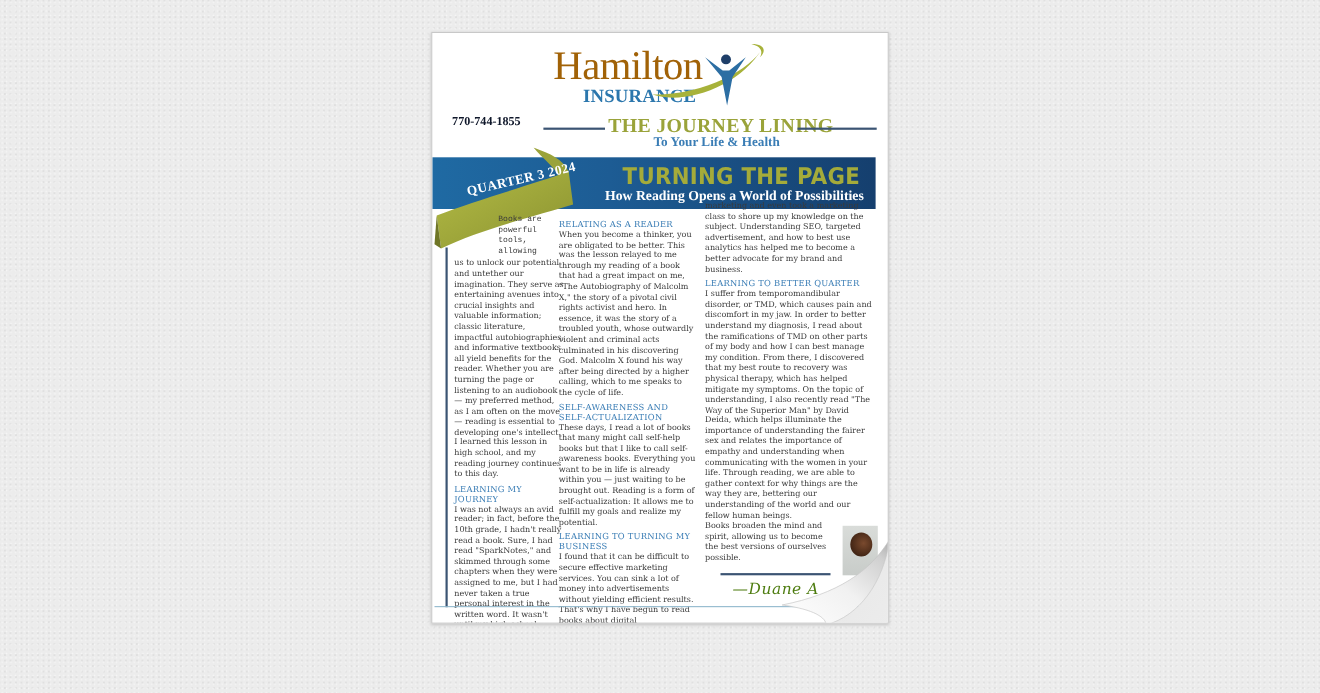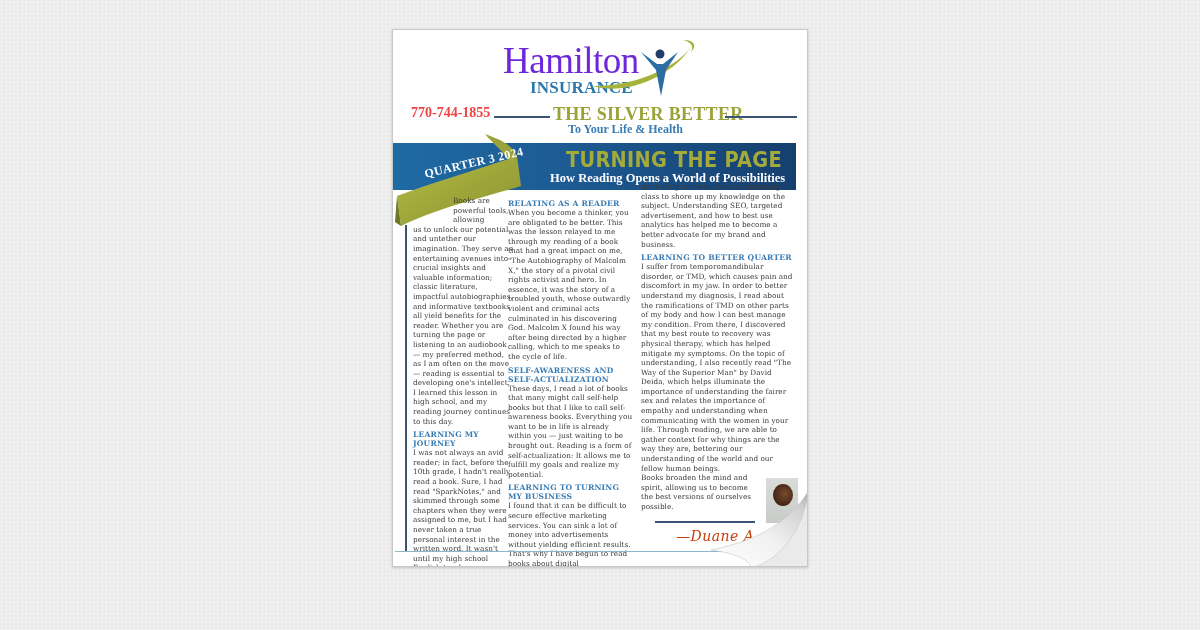--- a/index.html
+++ b/index.html
@@ -18,41 +18,41 @@
     position: absolute; left: 392px; top: 29px; width: 416px; height: 538px;
     background: #fff;
     border: 1px solid #c8c8c8;
     box-shadow: 0 1px 3px rgba(0,0,0,0.18);
     overflow: hidden;
   }
   
   .logo { position: absolute; left: 110px; top: 10px; width: 200px; height: 58px; }
   .logo-name {
     position: absolute; left: 0; top: 2px;
-    font-family: "Liberation Serif", serif; font-size: 37px; color: #6d28d9;
+    font-family: "Liberation Serif", serif; font-size: 37px; color: #a16207;
     letter-spacing: -0.5px; line-height: 37px;
   }
   .logo-sub {
     position: absolute; left: 27px; top: 39px;
     font-family: "Liberation Serif", serif; font-size: 17px; font-weight: bold;
     color: #2c77ad; line-height: 17px; letter-spacing: 0.2px;
   }
   .logo-mark { position: absolute; left: 170px; top: 8px; width: 138px; height: 60px; }
   
   .phone {
     position: absolute; left: 18px; top: 75px;
-    font-size: 14px; font-weight: bold; color: #ef4444;
+    font-size: 11px; font-weight: bold; color: #0f172a;
   }
   .rule { position: absolute; height: 2px; background: #3b5473; }
   .silver-title {
     position: absolute; left: 160px; top: 74px;
     font-size: 18px; font-weight: bold; color: #9aa33a; letter-spacing: 0.3px;
   }
   .silver-sub {
-    position: absolute; left: 175px; top: 92px;
+    position: absolute; left: 201px; top: 92px;
     font-size: 12px; font-weight: bold; color: #3a7db5;
   }
   
   .banner {
     position: absolute; left: 0; top: 113px; width: 403px; height: 47px;
     background: linear-gradient(90deg, #1f6aa3 0%, #1d5c94 40%, #153f6e 100%);
   }
   .banner-title {
     position: absolute; left: 173px; top: 118px;
     font-family: "DejaVu Sans", sans-serif; font-weight: bold; font-size: 21px;
@@ -69,39 +69,39 @@
     transform: rotate(-13deg); transform-origin: left top; white-space: nowrap;
   }
   
   .col-rule { position: absolute; left: 12px; top: 195px; width: 2px; height: 327px; background: #3b5473; }
   .col {
     position: absolute; font-size: 7.3px; line-height: 9.6px; color: #3a3a3a;
     font-family: "DejaVu Serif", serif;
   }
   .col p { margin-bottom: 4px; }
   .col .h {
-    font-weight: bold; color: #3a7db5; font-size: 7.6px; line-height: 9px; margin-top: 3px;
+    font-weight: normal; color: #3a7db5; font-size: 7.6px; line-height: 9px; margin-top: 3px;
     letter-spacing: 0.2px;
   }
   .col1 { left: 20px; top: 166px; width: 100px; }
   .col2 { left: 115px; top: 166px; width: 125px; }
   .col3 { left: 248px; top: 152px; width: 155px; }
   .indent-block { padding-left: 40px; }
   .photo {
     position: absolute; left: 373px; top: 448px; width: 32px; height: 45px;
     background: linear-gradient(180deg, #d9dcd9 0%, #c8ccc9 100%);
   }
   .photo-head {
     position: absolute; left: 7px; top: 6px; width: 20px; height: 22px; border-radius: 50%;
     background: radial-gradient(circle at 60% 45%, #7a4a2e 0%, #4a2a18 60%, #2b180c 100%);
   }
   .sig-rule { position: absolute; left: 262px; top: 491px; width: 100px; height: 2px; background: #3b5473; }
   .signature {
-    position: absolute; left: 283px; top: 498px;
-    font-family: "DejaVu Serif", serif; font-style: italic; font-size: 14px; color: #c2410c;
+    position: absolute; left: 273px; top: 498px;
+    font-family: "DejaVu Serif", serif; font-style: italic; font-size: 14px; color: #4d7c0f;
     letter-spacing: 0.5px;
   }
   .bottom-rule { position: absolute; left: 2px; top: 521px; width: 400px; height: 1px; background: #8fb7cc; }
   .curl { position: absolute; left: 318px; top: 440px; width: 98px; height: 98px; }
 </style>
 </head>
 <body>
 
 <div class="page">
 
@@ -111,21 +111,21 @@
   </div>
   <svg class="logo-mark" viewBox="0 0 138 60">
     <path d="M30 48 C 60 58, 110 40, 130 6 C 120 24, 80 48, 30 48 Z" fill="#a7b23a"></path>
     <path d="M120 2 C 132 2, 134 8, 128 14 C 131 8, 128 4, 120 2 Z" fill="#a7b23a"></path>
     <circle cx="97" cy="16" r="4.5" fill="#1f3f69"></circle>
     <path d="M78 14 L93 32 L98 58 L103 32 L115 14 L100 26 L94 26 Z" fill="#2c6ea3"></path>
   </svg>
 
   <div class="phone">770-744-1855</div>
   <div class="rule" style="left:101px; top:86px; width:56px;"></div>
-  <div class="silver-title">THE SILVER BETTER</div>
+  <div class="silver-title">THE JOURNEY LINING</div>
   <div class="rule" style="left:332px; top:86px; width:72px;"></div>
   <div class="silver-sub">To Your Life &amp; Health</div>
 
   <div class="banner"></div>
   <div class="banner-title">TURNING THE PAGE</div>
   <div class="banner-sub">How Reading Opens a World of Possibilities</div>
 
   <svg class="ribbon" viewBox="0 0 150 100">
     <defs>
       <linearGradient id="rg" x1="0" y1="0" x2="1" y2="1">
@@ -135,21 +135,21 @@
     </defs>
     <path d="M92 0 C 108 6, 118 10, 124 22 L 118 30 C 112 18, 100 10, 92 0 Z" fill="#9aa33a"></path>
     <path d="M4 62 C 40 48, 90 34, 124 22 L 128 52 C 96 62, 44 74, 8 92 Z" fill="url(#rg)"></path>
     <path d="M4 62 L 8 92 L 2 88 Z" fill="#6f7626"></path>
   </svg>
   <div class="ribbon-text">QUARTER 3 2024</div>
 
   <div class="col-rule"></div>
 
   <div class="col col1">
-    <p class="indent-block" style="padding-left:40px; margin-bottom:0;">Books are powerful tools, allowing</p>
+    <p class="indent-block" style="padding-left:40px; margin-bottom:0;font-family:Liberation Mono, monospace;">Books are powerful tools, allowing</p>
     <p>us to unlock our potential and untether our imagination. They serve as entertaining avenues into crucial insights and valuable information; classic literature, impactful autobiographies, and informative textbooks all yield benefits for the reader. Whether you are turning the page or listening to an audiobook — my preferred method, as I am often on the move — reading is essential to developing one's intellect. I learned this lesson in high school, and my reading journey continues to this day.</p>
     <div class="h">LEARNING MY JOURNEY</div>
     <p>I was not always an avid reader; in fact, before the 10th grade, I hadn't really read a book. Sure, I had read "SparkNotes," and skimmed through some chapters when they were assigned to me, but I had never taken a true personal interest in the written word. It wasn't until my high school English teacher recommended that I read her favorite book, Zora Neale Hurston's "Their Eyes Were Watching God," that a light bulb went off for me. After getting through the first chapter, I was hooked. Hurston was considered a leader of a literary movement dubbed the Harlem Renaissance, and her pivotal work painted a vivid portrait of the life of a Black</p>
   </div>
 
   <div class="col col2">
     <div class="h">RELATING AS A READER</div>
     <p>When you become a thinker, you are obligated to be better. This was the lesson relayed to me through my reading of a book that had a great impact on me, "The Autobiography of Malcolm X," the story of a pivotal civil rights activist and hero. In essence, it was the story of a troubled youth, whose outwardly violent and criminal acts culminated in his discovering God. Malcolm X found his way after being directed by a higher calling, which to me speaks to the cycle of life.</p>
     <div class="h">SELF-AWARENESS AND SELF-ACTUALIZATION</div>
     <p>These days, I read a lot of books that many might call self-help books but that I like to call self-awareness books. Everything you want to be in life is already within you — just waiting to be brought out. Reading is a form of self-actualization: It allows me to fulfill my goals and realize my potential.</p>

